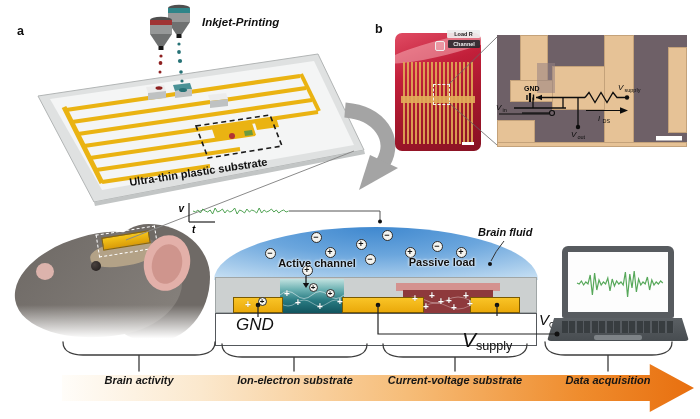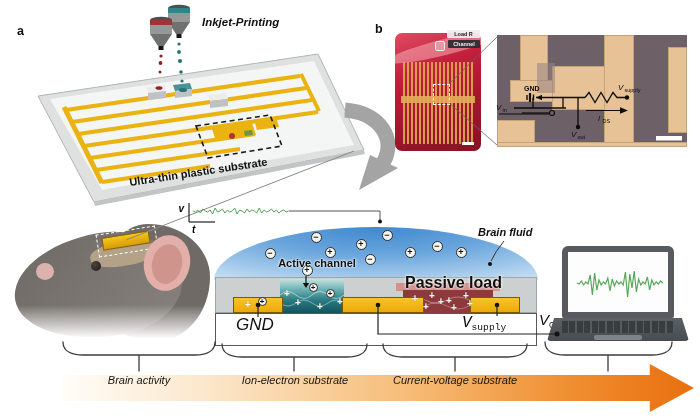--- a/index.html
+++ b/index.html
@@ -48,21 +48,21 @@
   .lap-base{position:absolute;left:547px;top:318px;width:142px;height:23px;border-radius:2px 2px 4px 4px;
             background:linear-gradient(#5b6064,#474c50);clip-path:polygon(5% 0,95% 0,100% 100%,0 100%);}
   .lap-keys{position:absolute;left:562px;top:321px;width:112px;height:12px;
             background:repeating-linear-gradient(90deg,#383d40 0 6px,#565b60 6px 7.5px),
                        repeating-linear-gradient(0deg,#383d40 0 4.5px,#565b60 4.5px 6px);}
   .lap-pad{position:absolute;left:594px;top:335px;width:48px;height:5px;background:#7e8387;border-radius:2px;}
   
   .proc-arrow{position:absolute;left:62px;top:364px;width:632px;height:48px;
     background:linear-gradient(90deg,#fffdf9 0%,#fbe8cd 22%,#f6bc77 55%,#ef8c2d 82%,#e86f0f 100%);
     clip-path:polygon(0 23%,93% 23%,93% 0,100% 50%,93% 100%,93% 77%,0 77%);}
-  .stage{position:absolute;top:374px;font-weight:normal;font-style:italic;font-size:11px;text-align:center;color:#151515;}
+  .stage{position:absolute;top:374px;font-weight:bold;font-style:italic;font-size:11px;text-align:center;color:#151515;}
   svg text{font-family:"Liberation Sans",sans-serif;}
   .ovl{position:absolute;left:0;top:0;pointer-events:none;}
 </style>
 </head>
 <body>
 
 <div class="figure">
 
   <div class="panel-letter" style="left:17px;top:24px;">a</div>
   <div class="panel-letter" style="left:375px;top:22px;">b</div>
@@ -212,38 +212,39 @@
       <div class="plusmark" style="left: 429px; top: 291px;">+</div>
       <div class="plusmark" style="left: 446px; top: 296px;">+</div>
       <div class="plusmark" style="left: 463px; top: 291px;">+</div>
       <div class="plusmark" style="left: 423px; top: 302px;">+</div>
       <div class="plusmark" style="left: 451px; top: 303px;">+</div>
       <div class="plusmark" style="left: 467px; top: 299px;">+</div>
       <div class="plusmark" style="left: 438px; top: 297px;">+</div>
     </div>
 
   <div class="lbl bi halo" style="left:255px;top:257px;width:124px;text-align:center;font-size:11px;">Active channel</div>
-  <div class="lbl bi halo" style="left:382px;top:274px;width:120px;text-align:right;font-size:16px;">Passive load</div>
+  <div class="lbl bi halo" style="left:382px;top:256px;width:120px;text-align:center;font-size:11px;">Passive load</div>
   <div class="lbl halo" style="left:478px;top:226px;width:72px;font-size:11px;font-style:italic;font-weight:600;">Brain fluid</div>
   <div class="lbl" style="left:236px;top:315px;font-size:17px;font-style:italic;">GND</div>
-  <div class="lbl" style="left:462px;top:314px;font-size:16px;font-family:Liberation Mono, monospace;"><span class="vbase">V</span><span class="vsub">supply</span></div>
+  <div class="lbl" style="left:462px;top:328px;font-size:21px;"><span class="vbase">V</span><span class="vsub">supply</span></div>
   <div class="lbl" style="left:539px;top:311px;font-size:15px;"><span class="vbase">V</span><span class="vsub" style="font-size:55%;">OUT</span></div>
 
   <div>
     <div class="lap-screen"></div>
     <div class="lap-inner"></div>
     <div class="lap-base"></div>
     <div class="lap-keys"></div>
     <div class="lap-pad"></div>
   </div>
 
   <div class="proc-arrow"></div>
   <div class="stage" style="left:59px;width:160px;">Brain activity</div>
   <div class="stage" style="left:210px;width:170px;">Ion-electron substrate</div>
   <div class="stage" style="left:360px;width:190px;">Current-voltage substrate</div>
+  <div class="stage" style="left:538px;width:140px;">Data acquisition</div>
 
   <svg class="ovl" width="700" height="419" viewBox="0 0 700 419">
 
     <line x1="126" y1="240" x2="354" y2="151" stroke="#8a8a8a" stroke-width="1"></line>
 
     <g>
       <line x1="189" y1="203" x2="189" y2="222" stroke="#222" stroke-width="1.2"></line>
       <line x1="189" y1="222" x2="215" y2="222" stroke="#222" stroke-width="1.2"></line>
       <text x="184" y="212" text-anchor="end" font-size="10" font-weight="bold" font-style="italic">v</text>
       <text x="192" y="233" font-size="10" font-weight="bold" font-style="italic">t</text>

